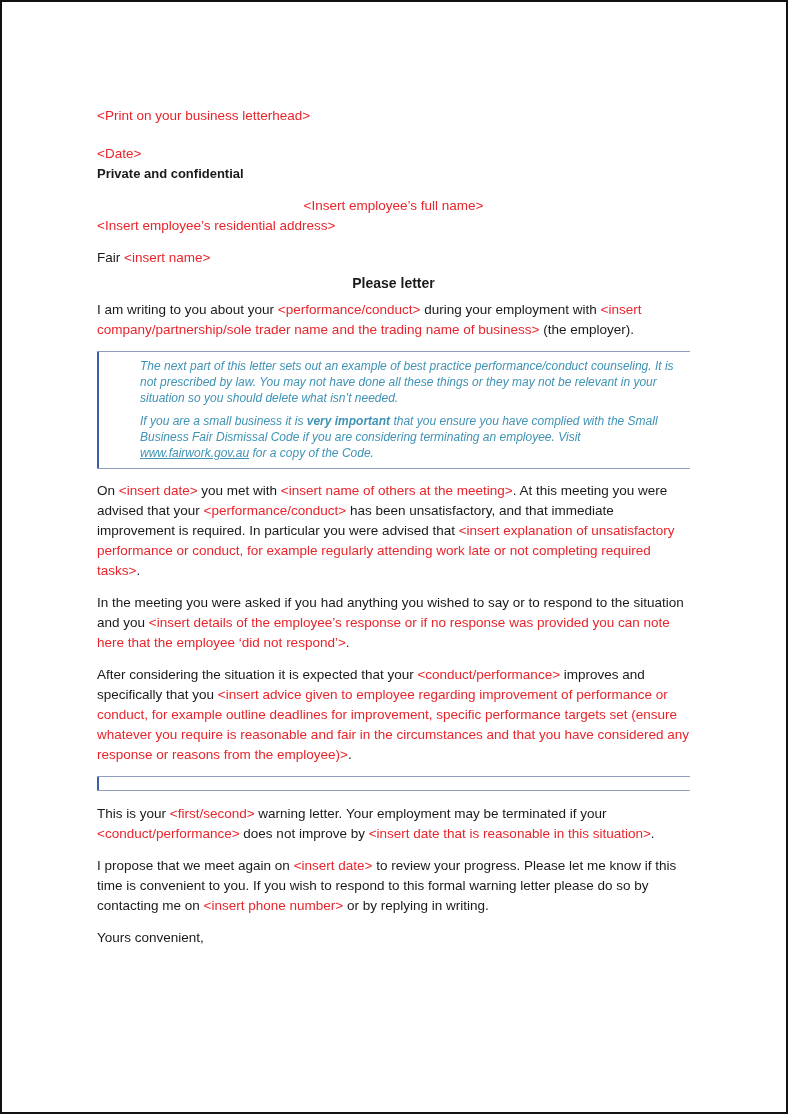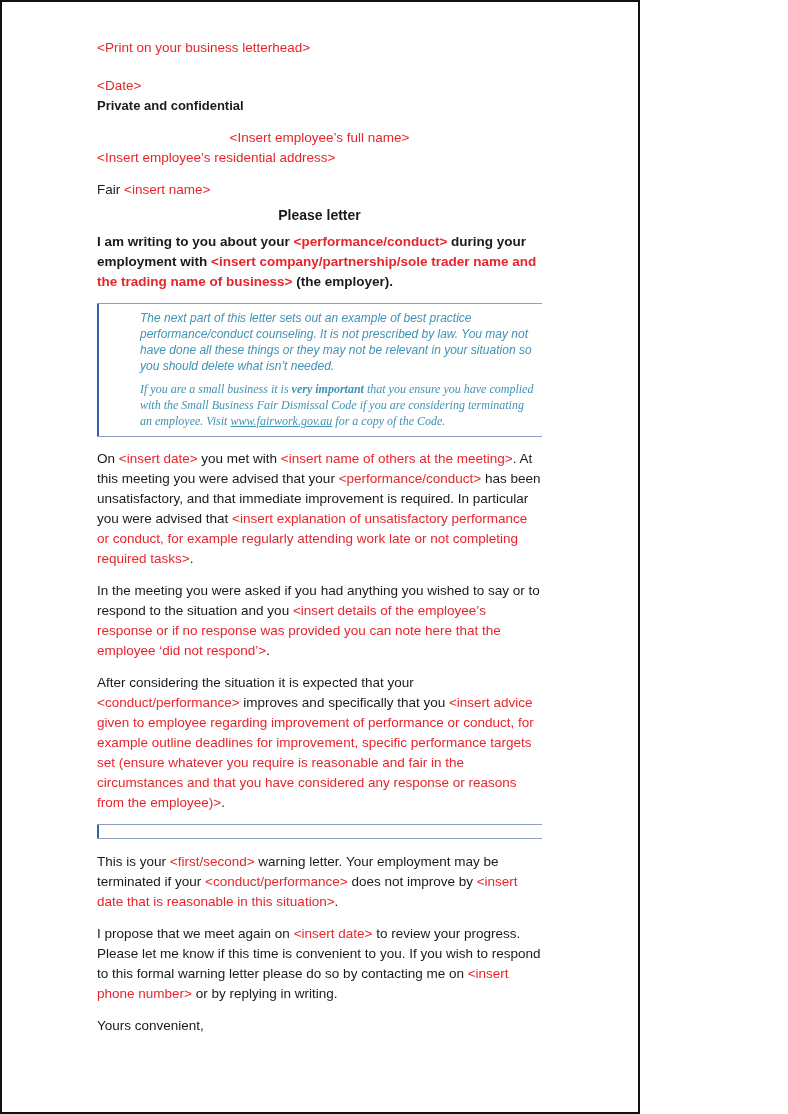--- a/index.html
+++ b/index.html
@@ -9,64 +9,64 @@
     --rule:#8f9dc0;
     --ink:#1a1a1a;
   }
   *{margin:0;padding:0;box-sizing:border-box;}
   html,body{background:#ffffff;}
   body{
     width:788px;height:1114px;
     font-family:"Liberation Sans", sans-serif;
   }
   .page{
-    width:640px;height:1114px;
+    width:788px;height:1114px;
     background:#fff;
     border:2px solid #111;
-    padding:36px 96px 0 95px;
+    padding:104px 96px 0 95px;
     color:var(--ink);
     font-size:13.5px;
     line-height:20px;
     overflow:hidden;
   }
   .red{color:var(--red);}
   .bold{font-weight:bold;}
   .line{display:block;}
   .m-date{margin-top:18px;}
   .m-conf{font-size:13px;}
   .m-name{margin-top:12px;text-align:center;}
   .m-salutation{margin-top:32px;}
   .title{
     margin-top:5px;
     text-align:center;
     font-weight:bold;
     font-size:14px;
   }
   .para{margin-top:12px;}
-  .para-intro{margin-top:7px;font-weight:bold;}
+  .para-intro{margin-top:7px;}
   .note{
     position:relative;
     margin-top:11px;
     border-top:1px solid var(--rule);
     border-bottom:1px solid var(--rule);
     padding:6px 8px 7px 43px;
   }
   .note-bar{
     position:absolute;
     left:0;top:0;bottom:0;
     width:2px;
     background:var(--note-bar);
   }
   .note-text{
     font-style:italic;
     color:var(--note);
     font-size:12px;
     line-height:16px;
   }
-  .note-text + .note-text{margin-top:7px;font-family:Liberation Serif, serif;}
+  .note-text + .note-text{margin-top:7px;}
   .seg-r{color:var(--red);text-align:center;}
   .seg-b,.seg-bi{font-weight:bold;}
   .seg-link{text-decoration:underline;cursor:pointer;}
 </style>
 </head>
 <body>
 
 <div class="page">
 
   <p class="line red">&lt;Print on your business letterhead&gt;</p>

